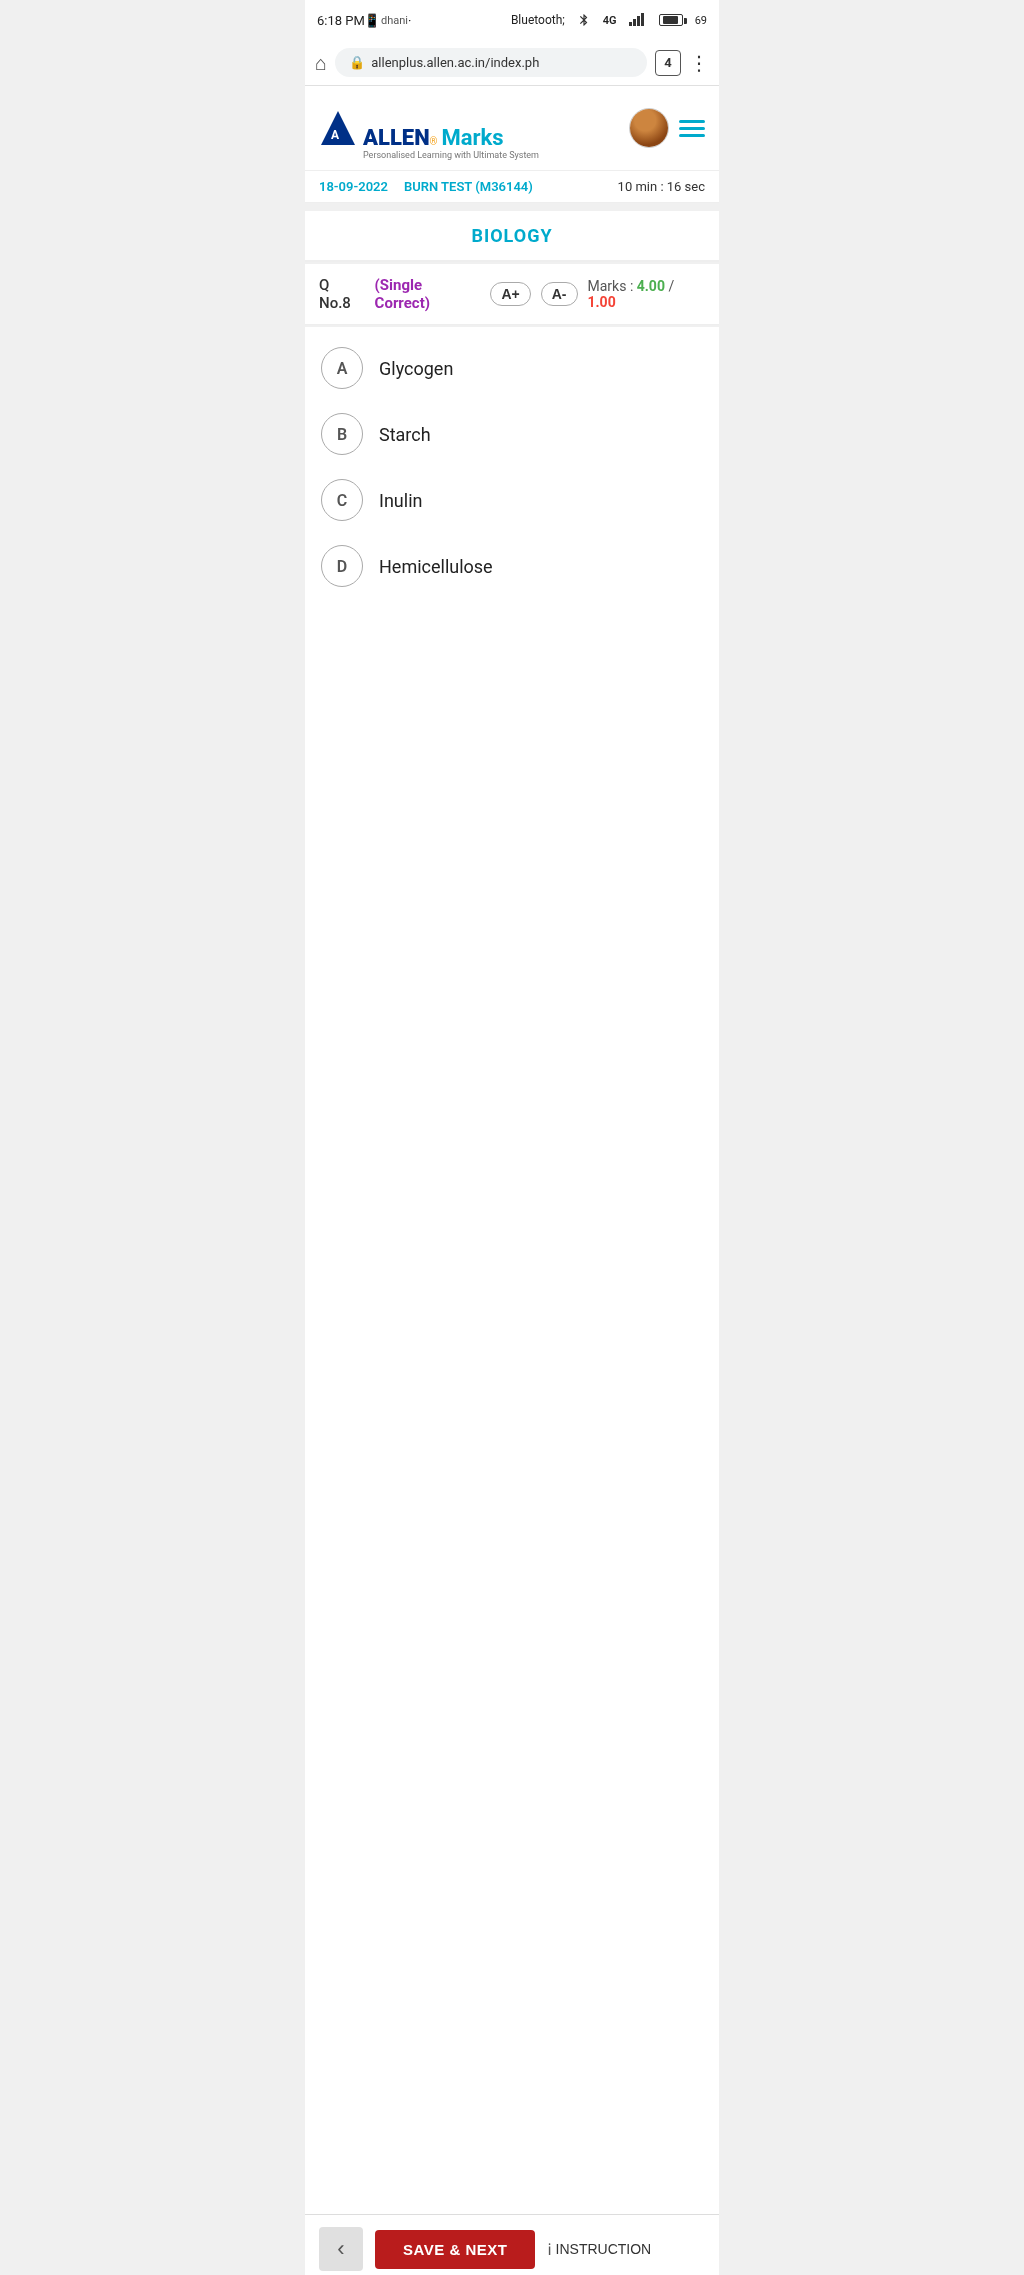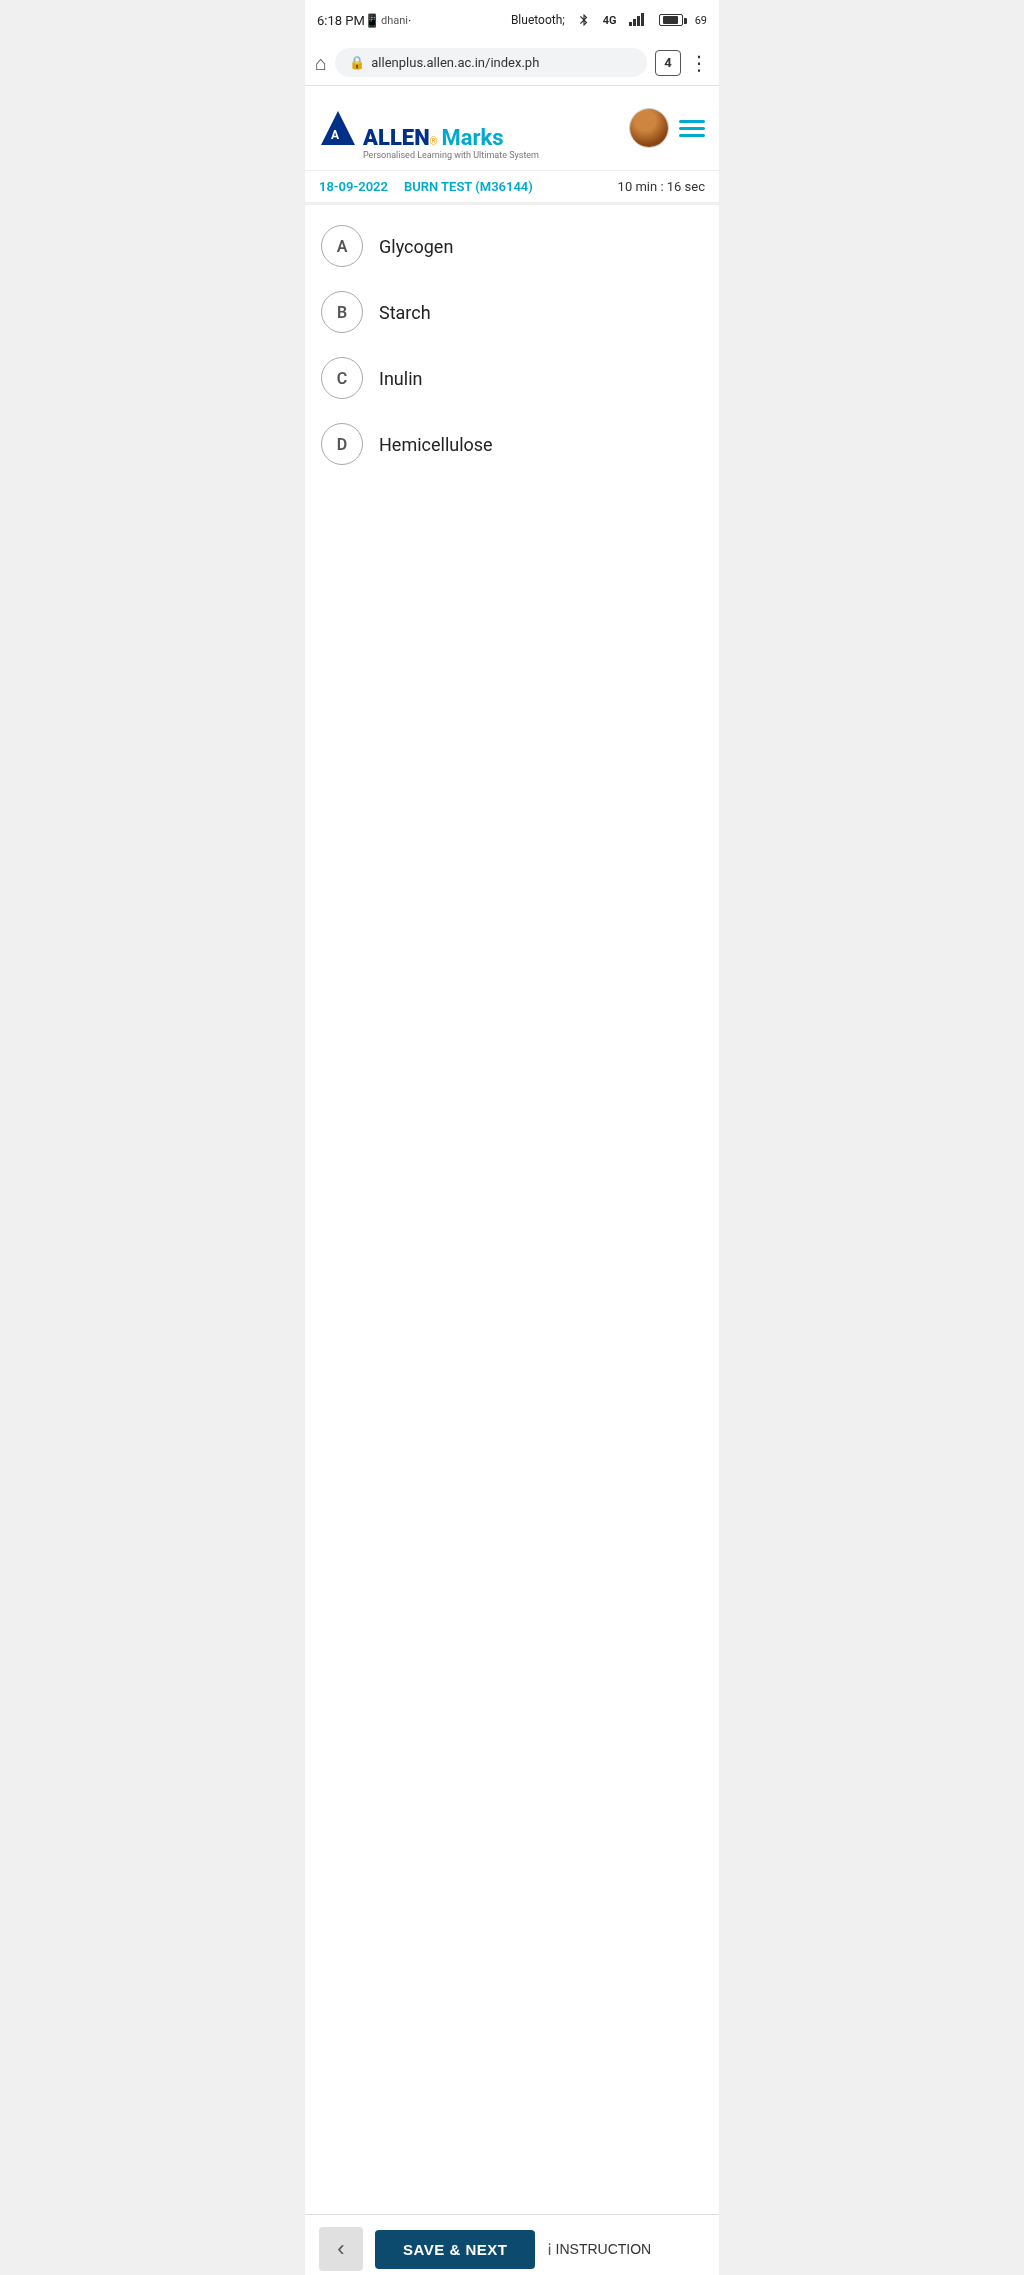--- a/index.html
+++ b/index.html
@@ -186,21 +186,21 @@
     .bottom-row-1 {
       display: flex; align-items: center; gap: 12px; margin-bottom: 10px;
     }
     .back-btn {
       width: 44px; height: 44px;
       background: #e0e0e0; border: none; border-radius: 4px;
       display: flex; align-items: center; justify-content: center;
       font-size: 20px; color: #555; cursor: pointer;
     }
     .save-next-btn {
-      background: #0c4a6e; color: #fff; border: none;
+      background: #b91c1c; color: #fff; border: none;
       padding: 11px 28px; border-radius: 4px;
       font-size: 15px; font-weight: 700; cursor: pointer;
       letter-spacing: 0.5px;
     }
     .instruction-btn {
       display: flex; align-items: center; gap: 4px;
       font-size: 14px; color: #333; cursor: pointer;
       background: none; border: none;
     }
     .info-icon { font-size: 16px; color: #555; }
@@ -298,21 +298,36 @@
 <div class="sub-header white-block">
   <div class="sub-header-left">
     <span class="date-text">18-09-2022</span>
     <span class="test-text">BURN TEST (M36144)</span>
   </div>
   <span class="timer-text">10 min : 16 sec</span>
 </div>
 
 <div class="main-content">
 
-
+  <div class="section-header white-block" style="margin-top:8px;">
+    <span class="section-title">BIOLOGY</span>
+  </div>
+
+  <div class="question-header white-block" style="margin-top:2px;">
+    <span class="q-number">Q  No.8</span>
+    <span class="q-type">(Single Correct)</span>
+    <button class="font-btn">A+</button>
+    <button class="font-btn">A-</button>
+    <div class="marks-area">
+      <span>Marks :</span>
+      <span class="marks-positive">4.00</span>
+      <span> / </span>
+      <span class="marks-negative">1.00</span>
+    </div>
+  </div>
 
   <div class="question-body white-block" style="margin-top:2px;">
 
     <div class="option-row">
       <div class="option-circle">
         <span>A</span>
       </div>
       <span class="option-label">Glycogen</span>
     </div>
 

